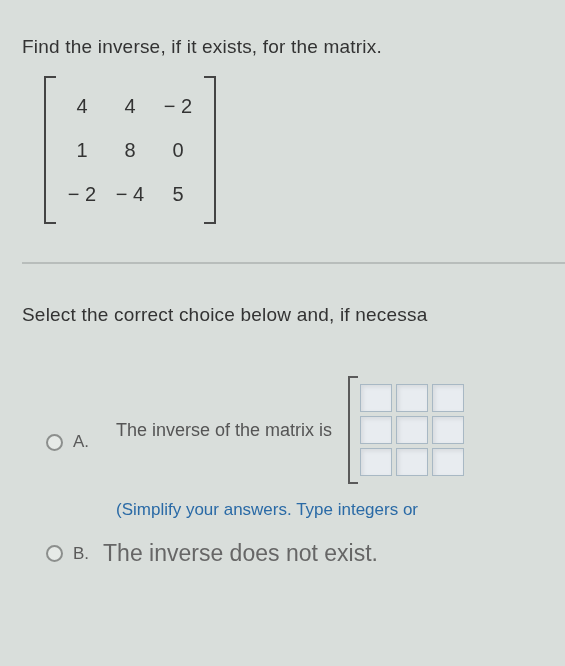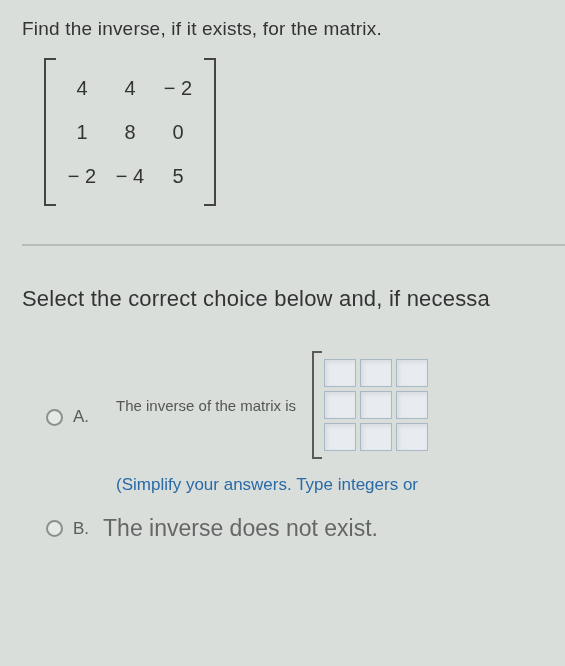--- a/index.html
+++ b/index.html
@@ -6,21 +6,21 @@
   body {
     width: 565px;
     height: 666px;
     background: #d9dedb;
     font-family: Arial, Helvetica, sans-serif;
     color: #3a3a3a;
     overflow: hidden;
     position: relative;
   }
   .page {
-    padding: 18px 0 0 22px;
+    padding: 36px 0 0 22px;
   }
   .question-text {
     font-size: 19px;
     color: #333;
     margin-bottom: 18px;
     letter-spacing: 0.2px;
   }
   .matrix-wrap {
     display: inline-block;
     position: relative;
@@ -46,23 +46,23 @@
     font-size: 20px;
     color: #333;
   }
   .hr-line {
     border: none;
     border-top: 2px solid #b8bdbb;
     margin: 8px 0 40px 0;
     width: 100%;
   }
   .select-text {
-    font-size: 22px;
+    font-size: 19px;
     color: #333;
-    margin-bottom: 37px;
+    margin-bottom: 48px;
     white-space: nowrap;
     letter-spacing: 0.2px;
   }
   .choices { padding-left: 24px; }
   .choice-row {
     display: flex;
     align-items: center;
     margin-bottom: 14px;
     position: relative;
   }
@@ -75,21 +75,21 @@
     margin-right: 10px;
     background: #e6eae7;
   }
   .choice-letter {
     font-size: 17px;
     color: #5a5a5a;
     margin-right: 14px;
     flex: 0 0 auto;
   }
   .inverse-text {
-    font-size: 15px;
+    font-size: 18px;
     color: #555;
     margin-right: 16px;
     white-space: nowrap;
   }
   .answer-matrix-wrap {
     position: relative;
     padding: 6px 10px;
     display: inline-block;
   }
   .abracket {

